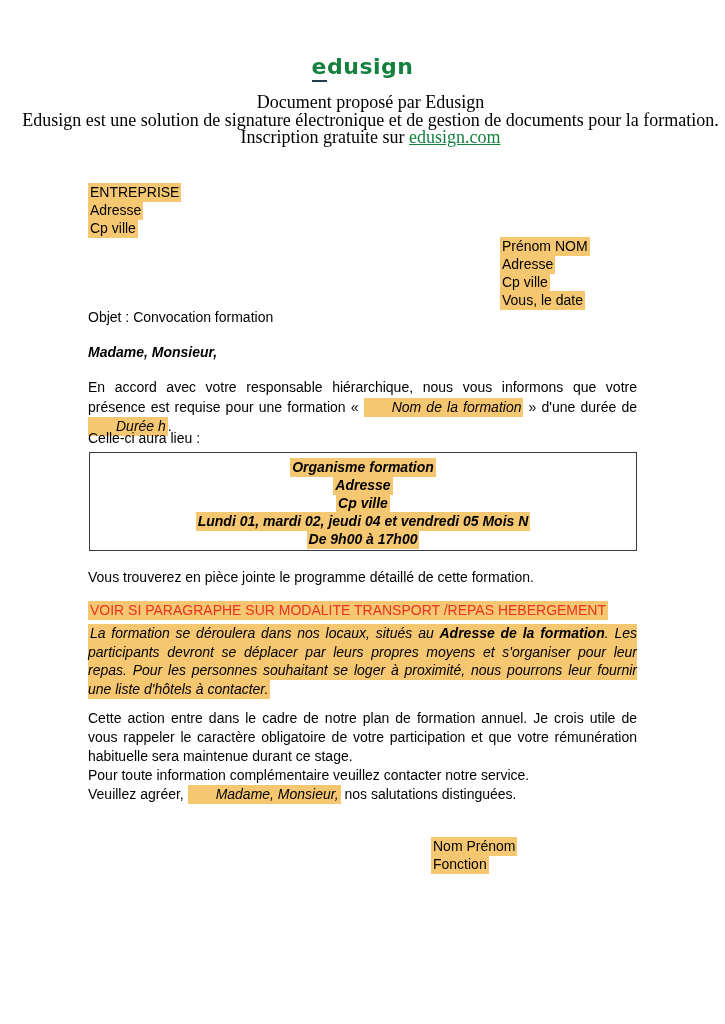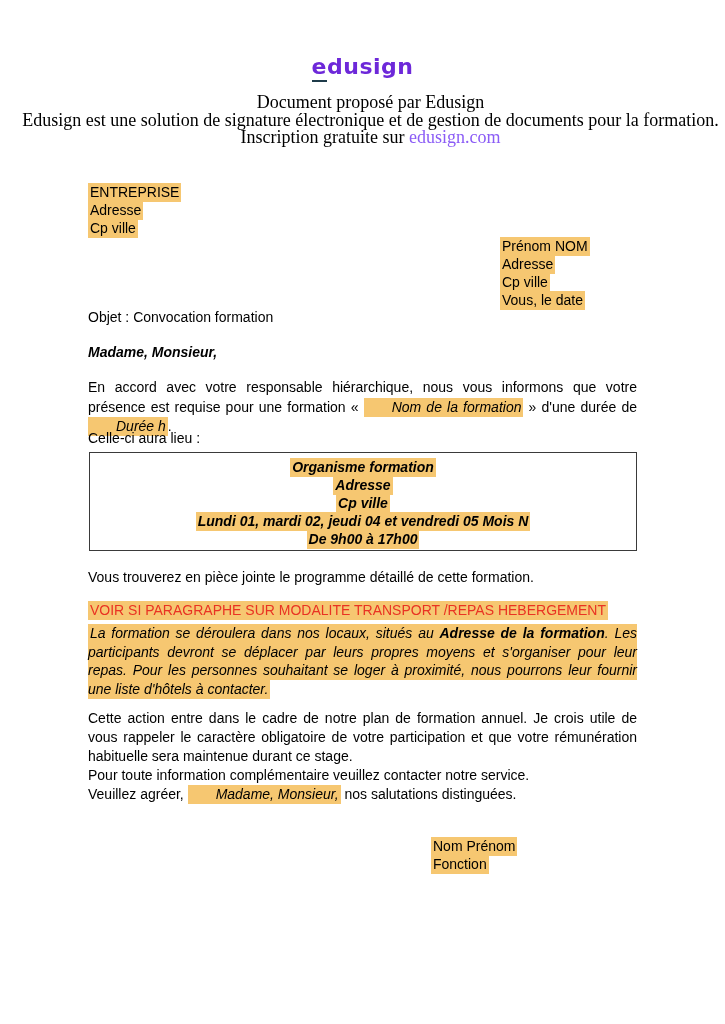--- a/index.html
+++ b/index.html
@@ -10,30 +10,30 @@
     background:#ffffff;
     font-family:"Liberation Sans", sans-serif;
     font-size:14px; color:#000;
     overflow:hidden;
   }
   .logo {
     position:absolute; top:54px; left:0; width:725px;
     text-align:center;
     font-family:"DejaVu Sans", sans-serif;
     font-size:22px; font-weight:700; letter-spacing:0.5px;
-    color:#6d28d9;
+    color:#15803d;
   }
   .logo .logo-e { border-bottom:2.5px solid #1e3b4a; padding-bottom:1px; }
   .doc-header {
     position:absolute; top:94px; left:8px; width:725px;
     text-align:center;
     font-family:"Liberation Serif", serif;
     font-size:18px; line-height:17.5px; color:#000;
   }
-  .doc-header a { color:#8b5cf6; cursor:pointer; }
+  .doc-header a { color:#15803d; text-decoration:underline; cursor:pointer; }
   .hl {
     background:#f6c771;
     padding:1px 2px 2px 2px;
   }
   .line { line-height:18px; }
   .company-block { position:absolute; top:183px; left:88px; }
   .person-block  { position:absolute; top:237px; left:500px; }
   .subject { position:absolute; top:309px; left:88px; }
   .subject b { font-weight:normal; }
   .salutation { position:absolute; top:344px; left:88px; font-weight:bold; font-style:italic; }

